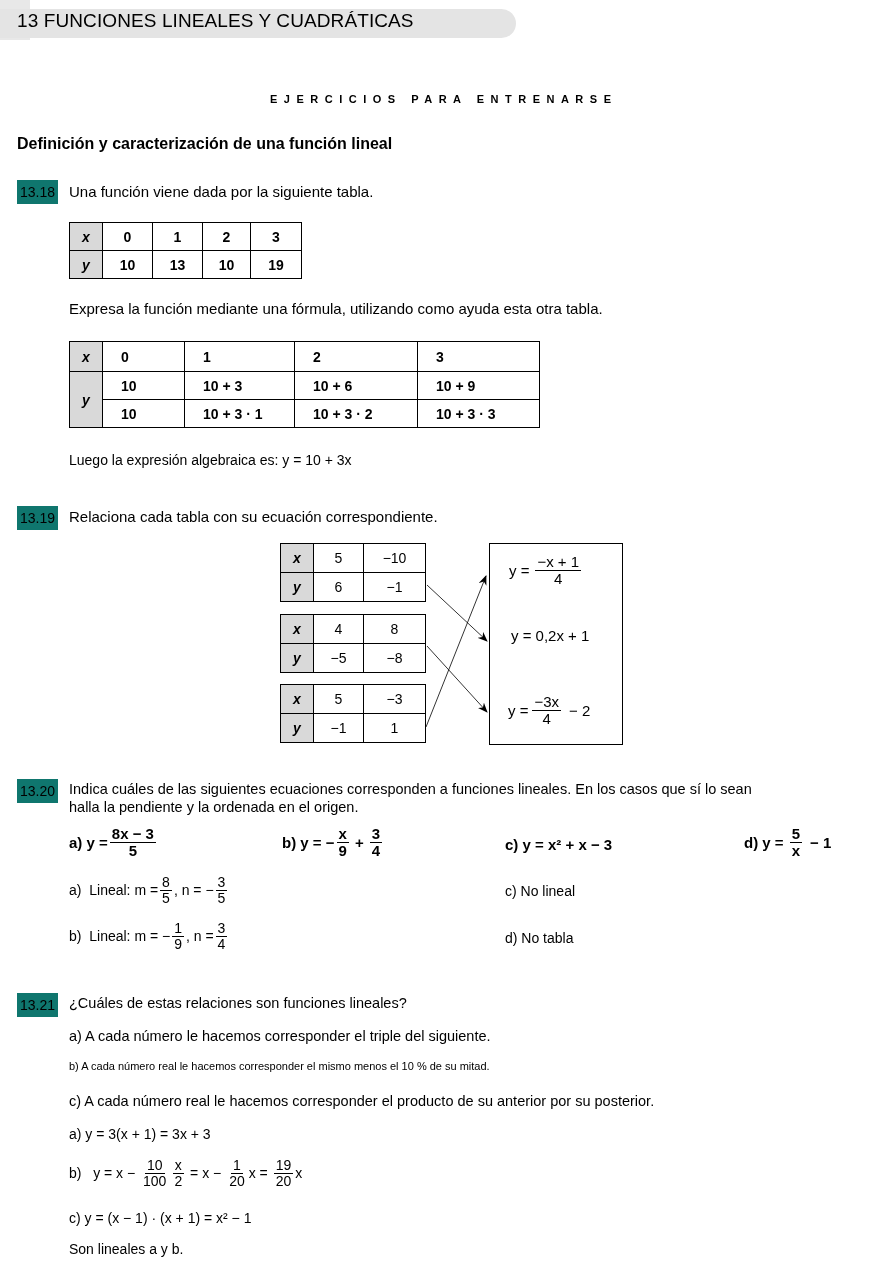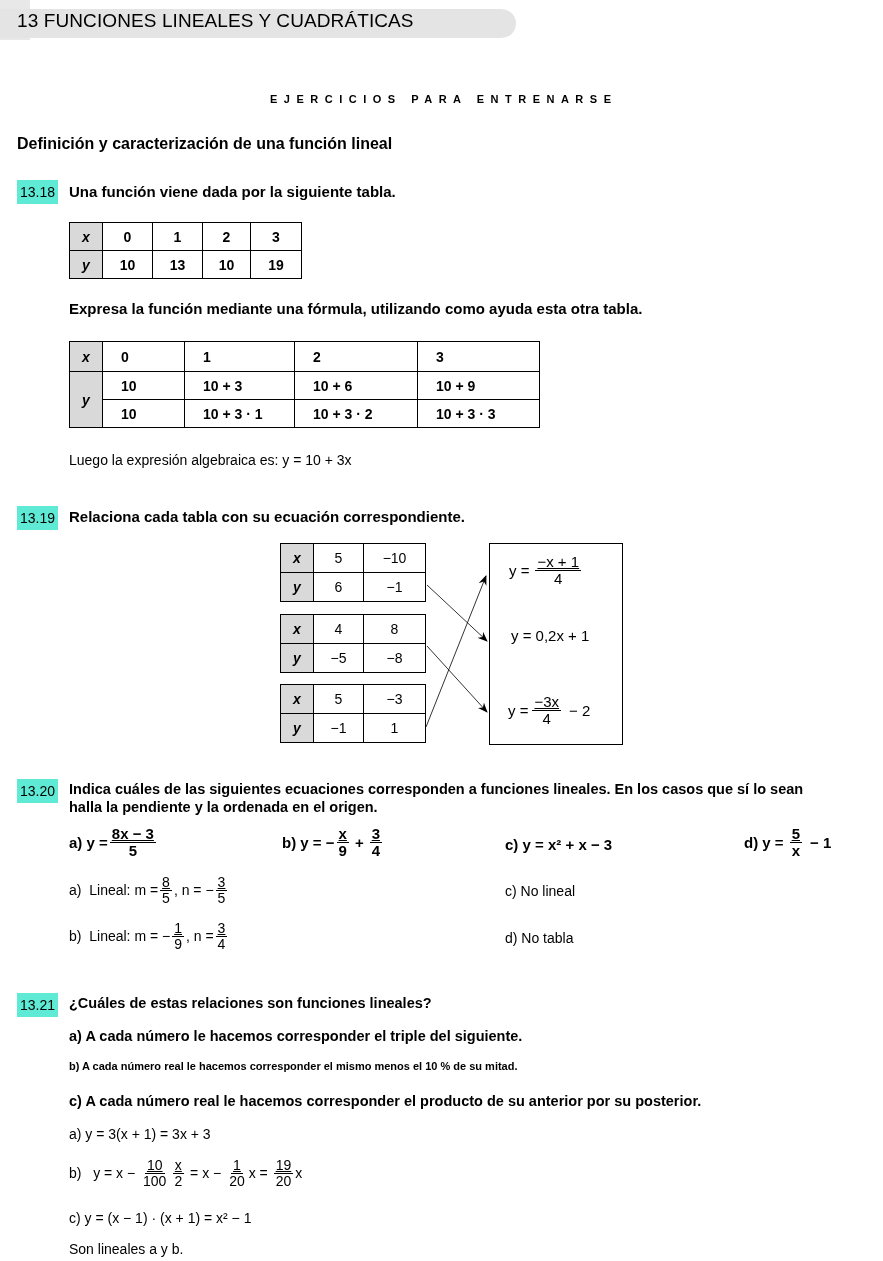--- a/index.html
+++ b/index.html
@@ -5,35 +5,35 @@
   html, body { margin: 0; padding: 0; background: #ffffff; }
   body { width: 883px; height: 1261px; position: relative; overflow: hidden;
          font-family: "Liberation Sans", "DejaVu Sans", sans-serif; color: #000; }
   .abs { position: absolute; }
   .header-band { left: 0; top: 9px; width: 516px; height: 29px; background: #e4e4e4;
                  border-radius: 0 15px 15px 0; }
   .header-left { left: 0; top: 0; width: 30px; height: 40px; background: #e8e8e8; }
   .header-title { left: 17px; top: 10px; font-size: 19px; font-weight: normal; letter-spacing: 0.1px; white-space: nowrap; }
   .section-kicker { left: 270px; top: 93px; font-size: 11px; font-weight: bold; letter-spacing: 6.5px; white-space: nowrap; }
   .section-title { left: 17px; top: 135px; font-size: 16px; font-weight: bold; white-space: nowrap; }
-  .num-box { background: #5eead4; font-size: 14px; padding: 2px 3px; height: 20px; line-height: 20px; white-space: nowrap; }
-  .q-text { font-size: 15px; font-weight: bold; white-space: nowrap; }
+  .num-box { background: #0f766e; font-size: 14px; padding: 2px 3px; height: 20px; line-height: 20px; white-space: nowrap; }
+  .q-text { font-size: 15px; font-weight: normal; white-space: nowrap; }
   .ans { font-size: 14px; white-space: nowrap; }
   table { border-collapse: collapse; }
   td { border: 1px solid #000; font-size: 14px; text-align: center; padding: 0; }
   td.hd { background: #d9d9d9; font-style: italic; font-weight: bold; }
   table.bold td { font-weight: bold; }
   .t1 td { height: 27px; }
   .t2 td { text-align: left; padding-left: 18px; height: 27px; font-weight: bold; }
   .t2 td.hd { text-align: center; padding-left: 0; }
   .t3 td { height: 28px; font-weight: normal; }
   .t3 td.hd { font-weight: bold; }
   .eq-box { border: 1px solid #000; background: #fff; }
   .frac { display: inline-flex; flex-direction: column; align-items: center; vertical-align: middle; margin: 0 2px; line-height: 1.05; }
-  .frac .num { border-bottom: 1px solid #000; padding: 0 2px; text-decoration: underline; }
+  .frac .num { border-bottom: 1px solid #000; padding: 0 2px; }
   .frac .den { padding: 0 2px; }
   .eq { font-size: 15px; white-space: nowrap; display: flex; align-items: center; }
   .eq.bold { font-weight: bold; }
 </style>
 </head>
 <body>
 
 <div class="abs header-left"></div>
 <div class="abs header-band"></div>
 <div class="abs header-title">13 FUNCIONES LINEALES Y CUADRÁTICAS</div>

